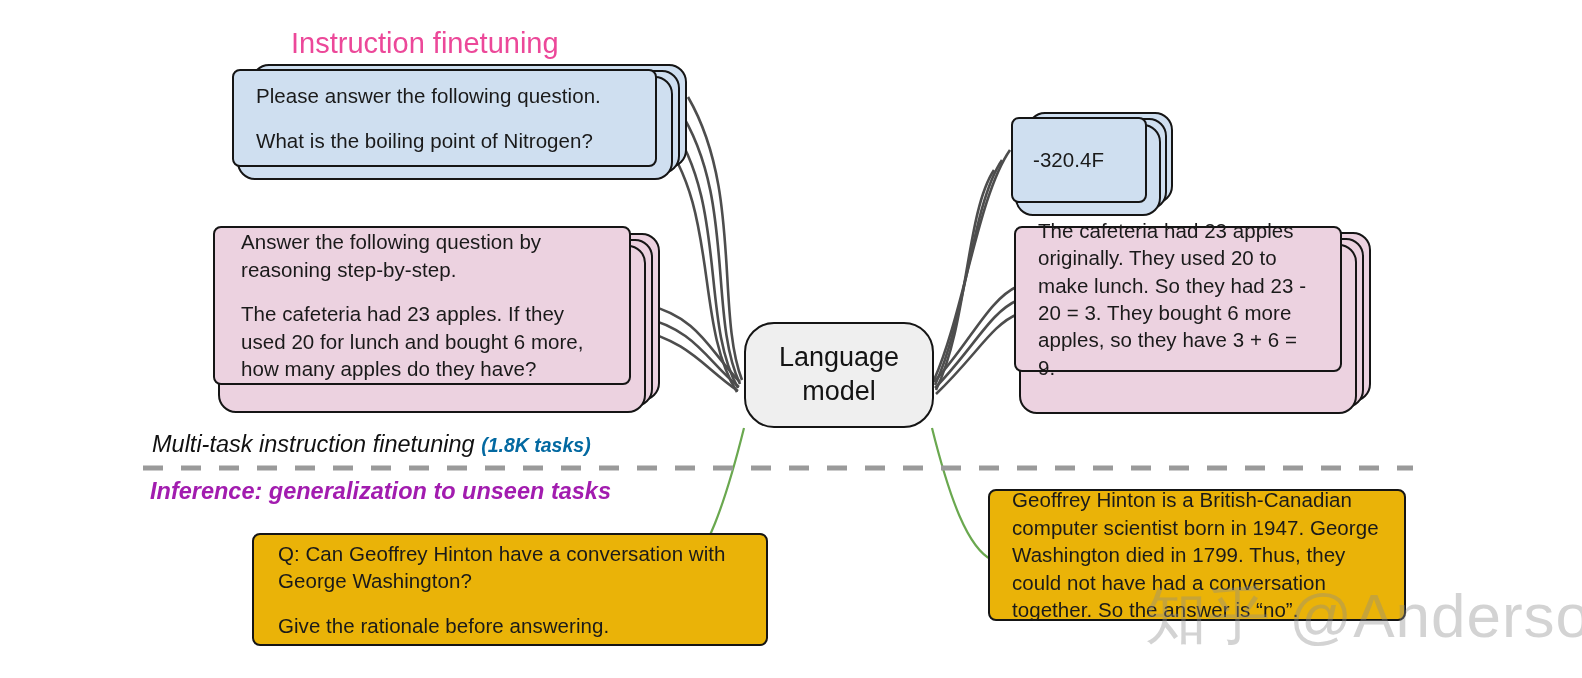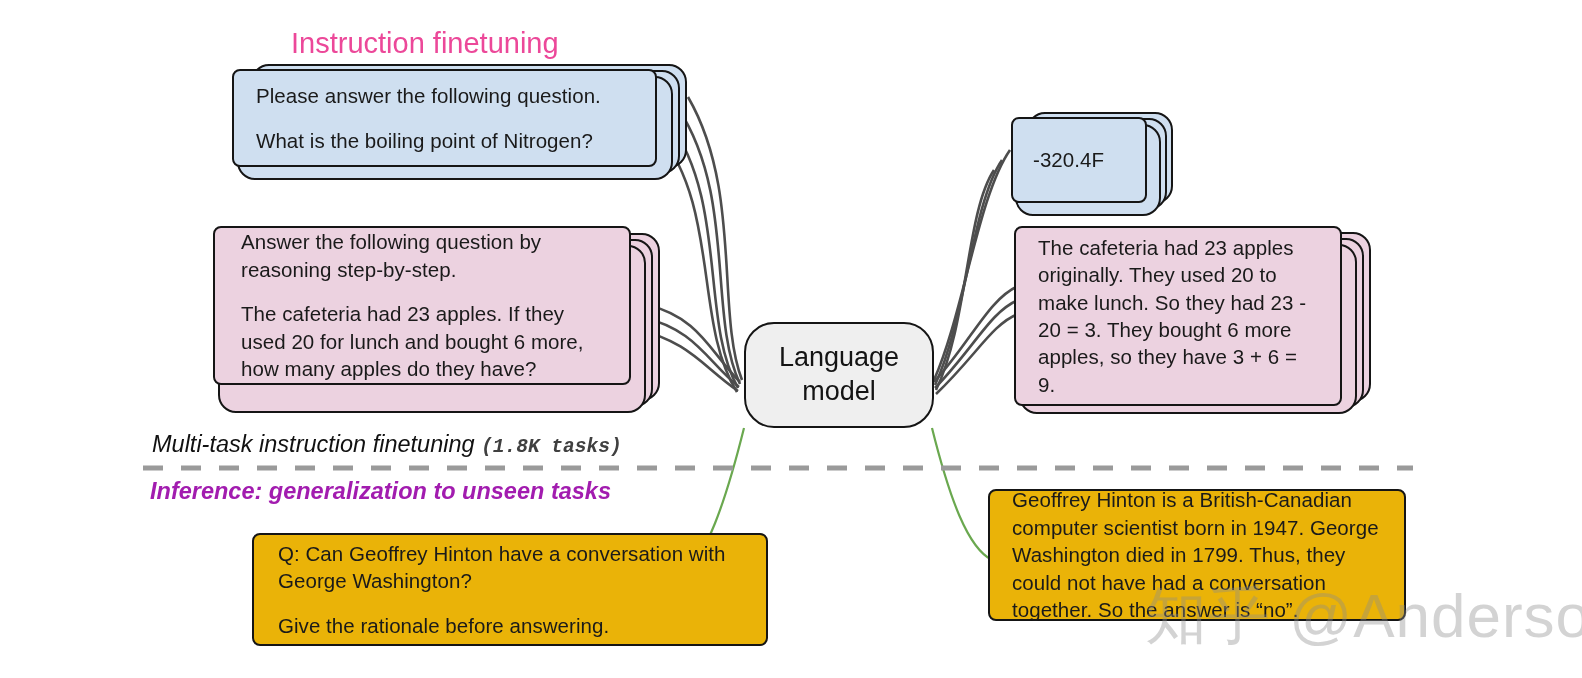--- a/index.html
+++ b/index.html
@@ -149,27 +149,27 @@
   <div class="shadowcard blue" style="left:1027px; top:112px; width:146px; height:92px;"></div>
   <div class="shadowcard blue" style="left:1021px; top:118px; width:146px; height:92px;"></div>
   <div class="shadowcard blue" style="left:1015px; top:124px; width:146px; height:92px;"></div>
   <div class="card blue" style="left:1011px; top:117px; width:136px; height:86px; padding:10px 20px;">
     <p class="para">-320.4F</p>
   </div>
 
   <div class="shadowcard pink" style="left:1033px; top:232px; width:338px; height:170px;"></div>
   <div class="shadowcard pink" style="left:1026px; top:238px; width:338px; height:170px;"></div>
   <div class="shadowcard pink" style="left:1019px; top:244px; width:338px; height:170px;"></div>
-  <div class="card pink" style="left:1014px; top:226px; width:328px; height:180px; padding:10px 22px;">
+  <div class="card pink" style="left:1014px; top:226px; width:328px; height:146px; padding:10px 22px;">
     <p class="para">The cafeteria had 23 apples originally. They used 20 to make lunch. So they had 23 - 20 = 3. They bought 6 more apples, so they have 3 + 6 = 9.</p>
   </div>
 
   <div class="banner" style="left:152px; top:431px;">
     <span class="plain">Multi-task instruction finetuning</span>
-    <span class="tasks" style="color:#404040;font-family:Liberation Mono, monospace;">(1.8K tasks)</span>
+    <span class="tasks" style="color:#0369a1;">(1.8K tasks)</span>
   </div>
 
   <div class="banner" style="left:150px; top:478px; color:#a21caf;">Inference: generalization to unseen tasks</div>
 
   <div class="card green" style="left:252px; top:533px; width:516px; height:113px; padding:12px 24px;">
     <p class="para">Q: Can Geoffrey Hinton have a conversation with George Washington?</p>
     <p class="para">Give the rationale before answering.</p>
   </div>
 
   <div class="card green" style="left:988px; top:489px; width:418px; height:132px; padding:10px 22px;">

